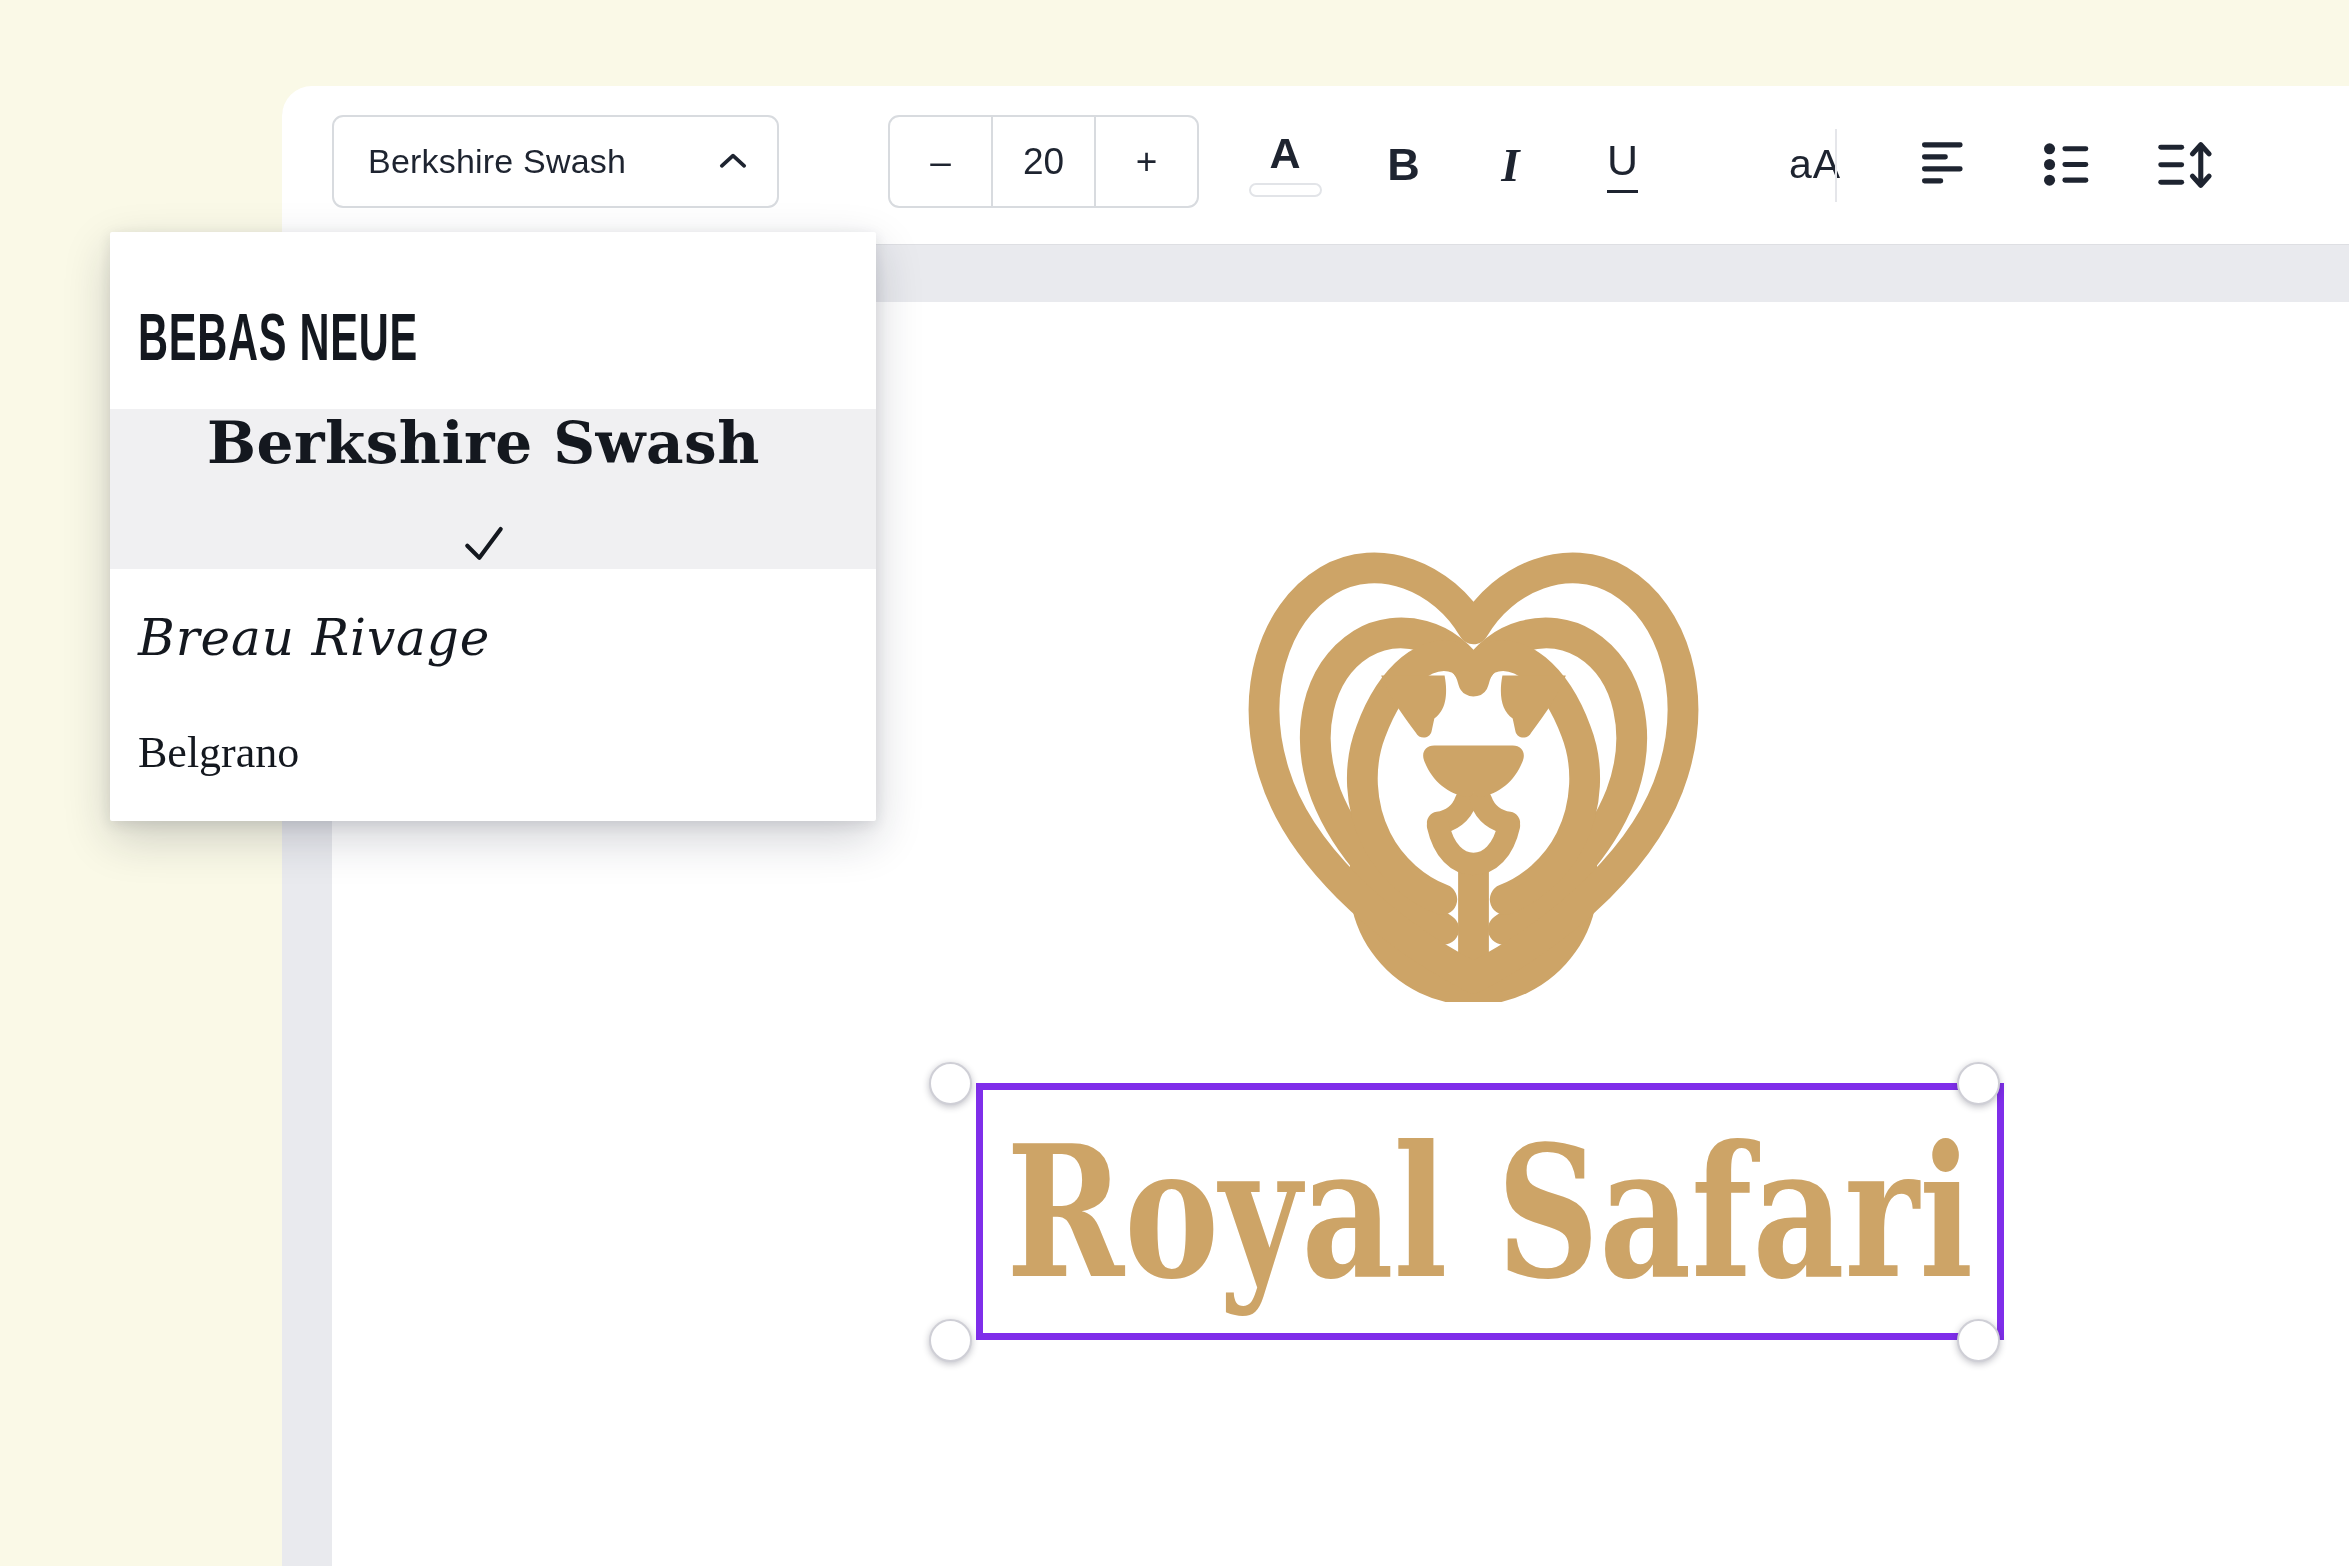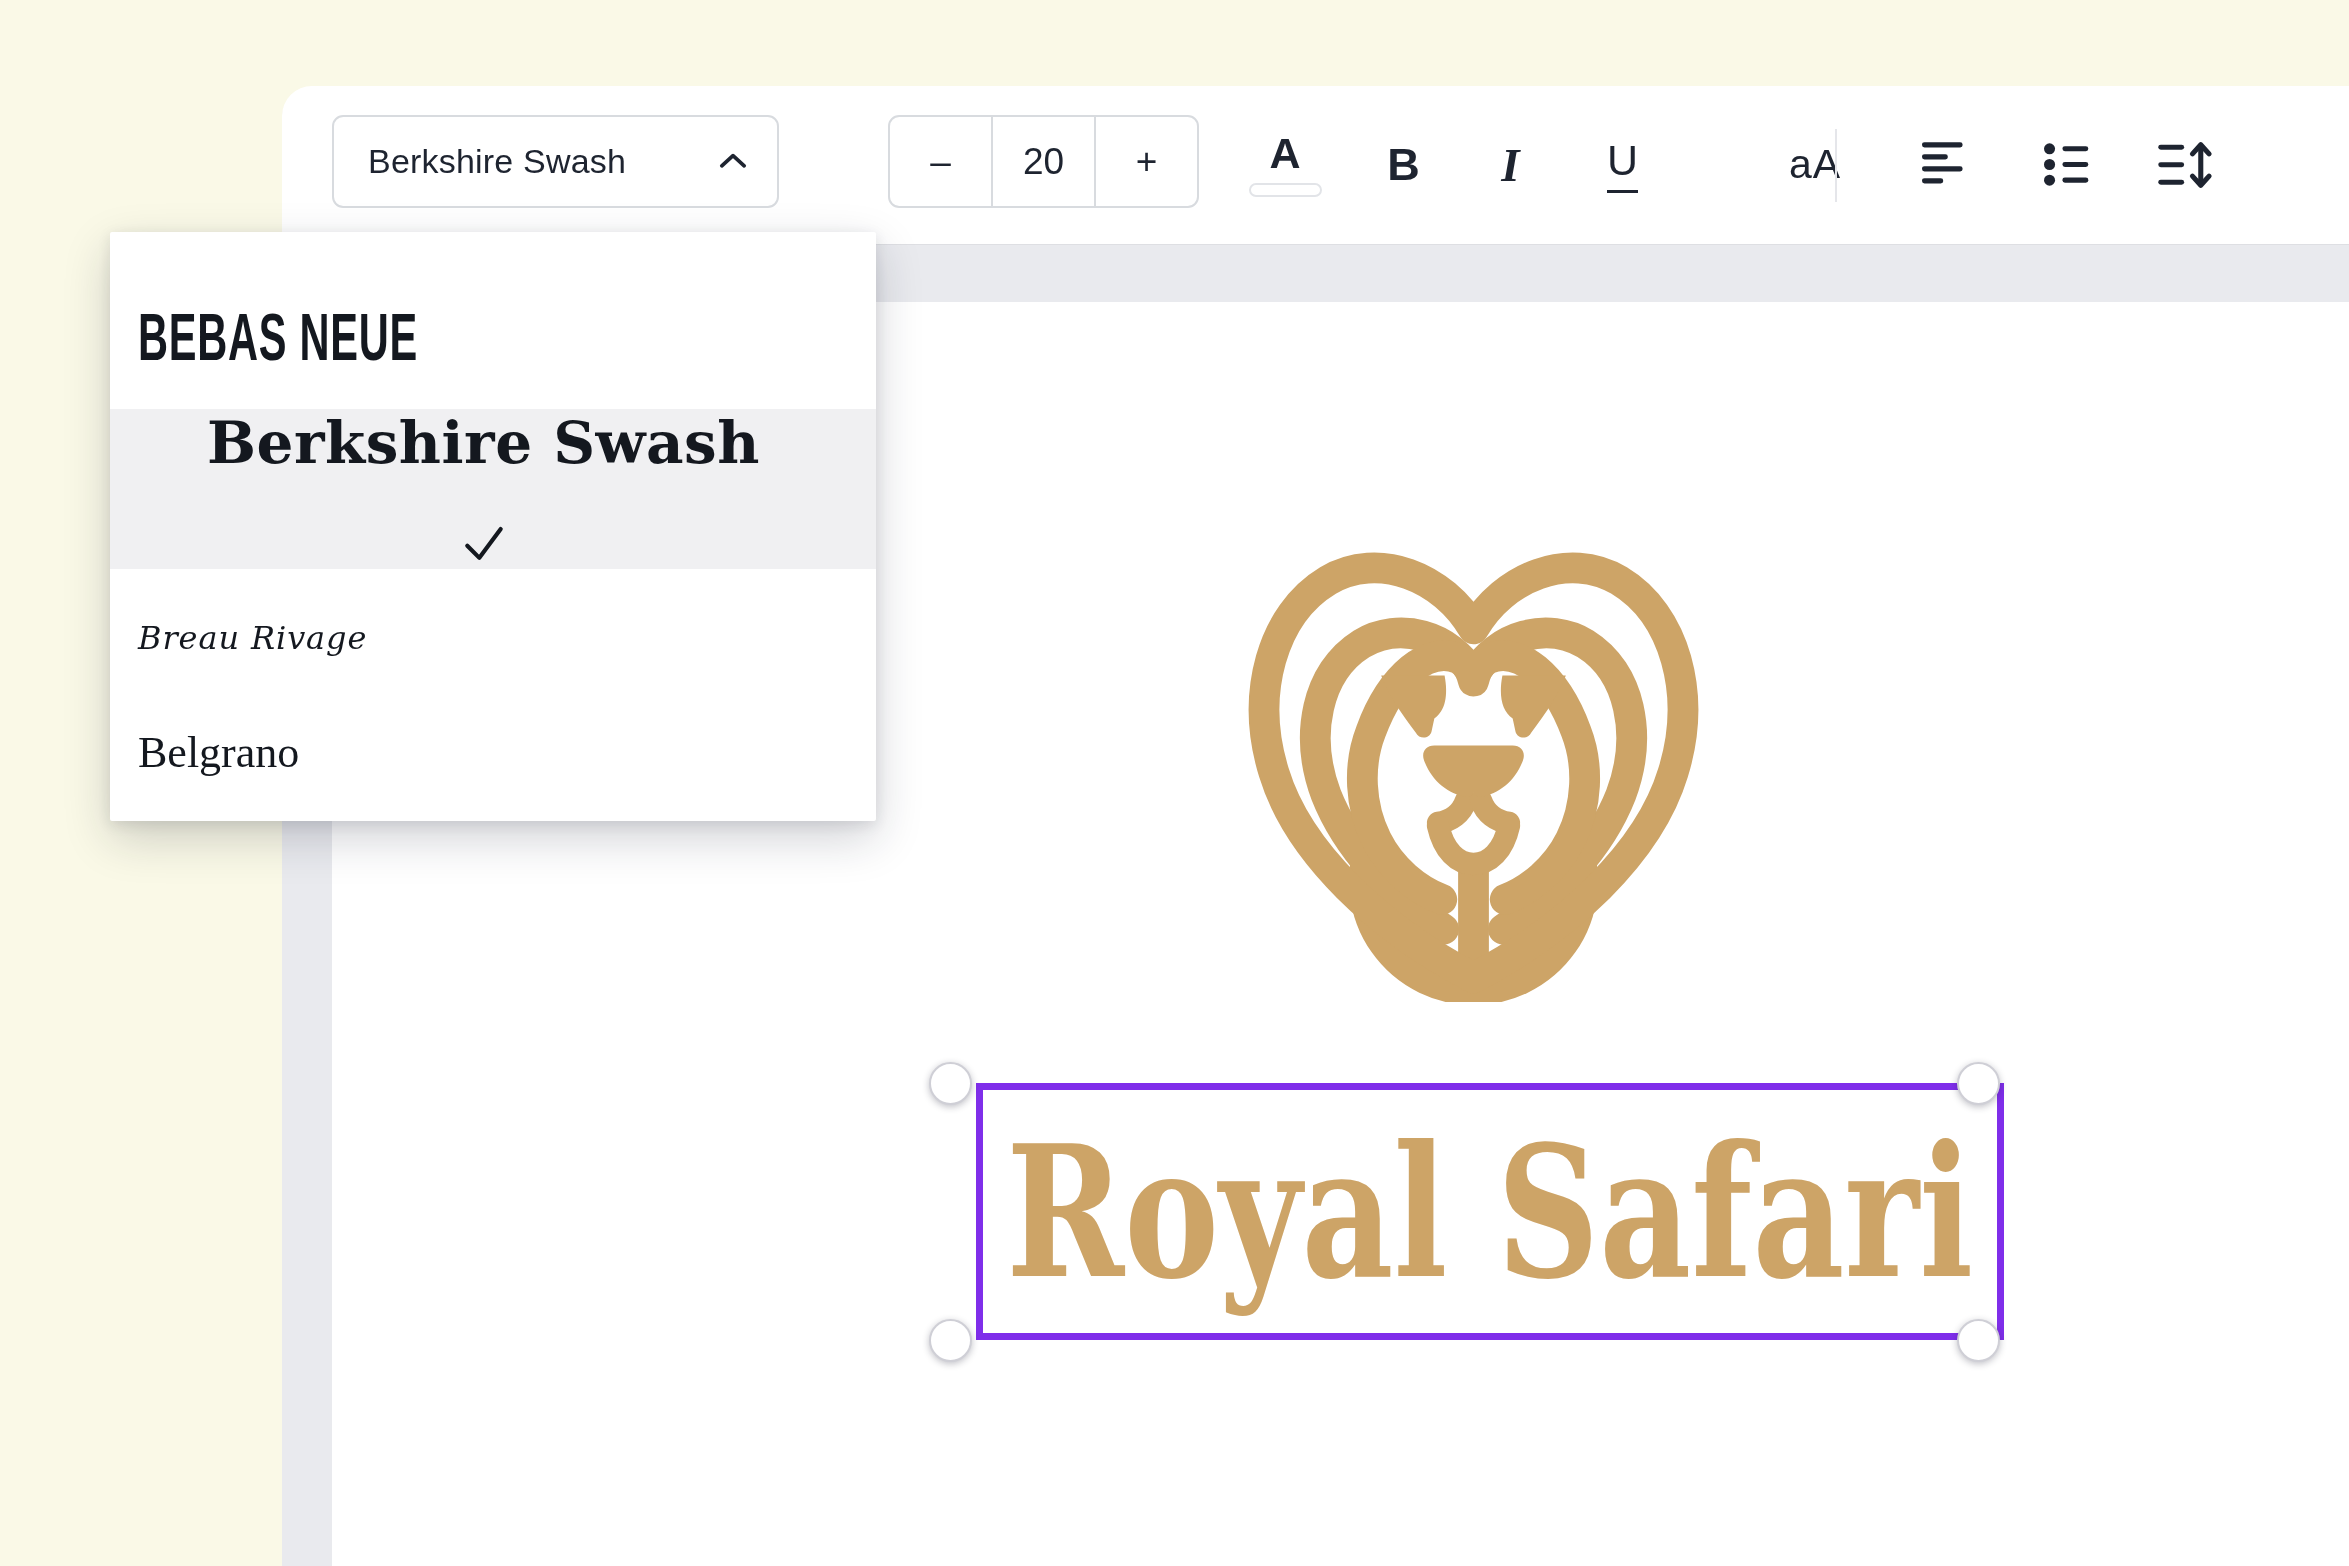--- a/index.html
+++ b/index.html
@@ -58,21 +58,21 @@
     display:inline-block;font-size:52px;font-weight:800;letter-spacing:0.9px;
     transform:scale(.80,1.28);transform-origin:left center;color:#14181F;white-space:nowrap;
   }
   .dd-row{display:flex;align-items:center;padding:0 47px 0 28px;cursor:pointer;}
   .dd-row.selected{margin-top:28px;height:160px;background:#F0F0F2;justify-content:space-between;flex-direction:column;}
   .dd-row.selected .dd-label{
     font-family:"DejaVu Serif", serif;font-weight:700;font-size:58px;color:#14181F;letter-spacing:0.5px;
   }
   .dd-row.script{height:116px;margin-top:11.2px;}
   .dd-row.script .dd-label{
-    font-family:"DejaVu Serif", serif;font-style:italic;font-weight:500;font-size:32px;color:#14181F;letter-spacing:0.9px;
+    font-family:"DejaVu Serif", serif;font-style:italic;font-weight:500;font-size:50px;color:#14181F;letter-spacing:0.9px;
   }
   .dd-row.slab{height:112px;}
   .dd-row.slab .dd-label{
     font-family:"Liberation Serif", serif;font-weight:400;font-size:44px;color:#14181F;
   }
 
   
   .lion{position:absolute;left:1231px;top:517px;width:485px;height:485px;z-index:1;}
   .selection-box{
     position:absolute;left:976px;top:1083px;width:1028px;height:257px;

